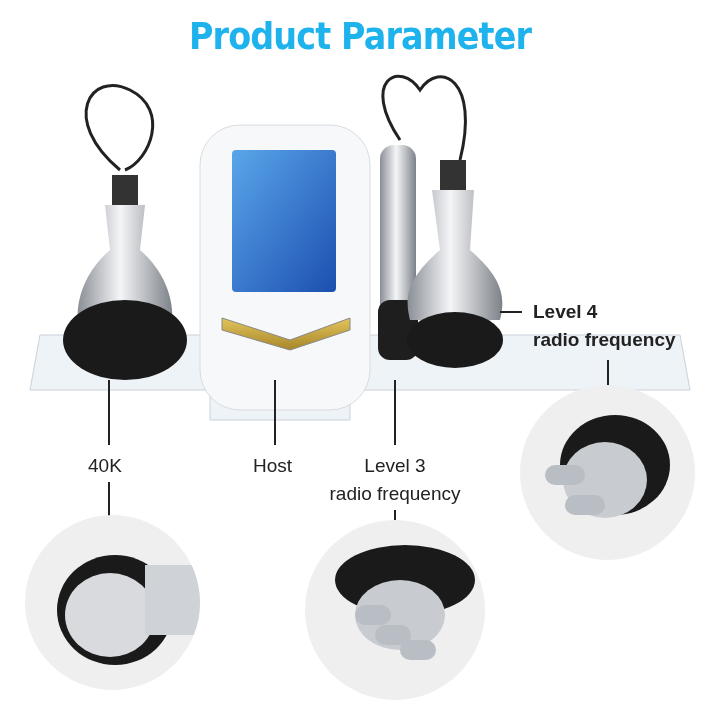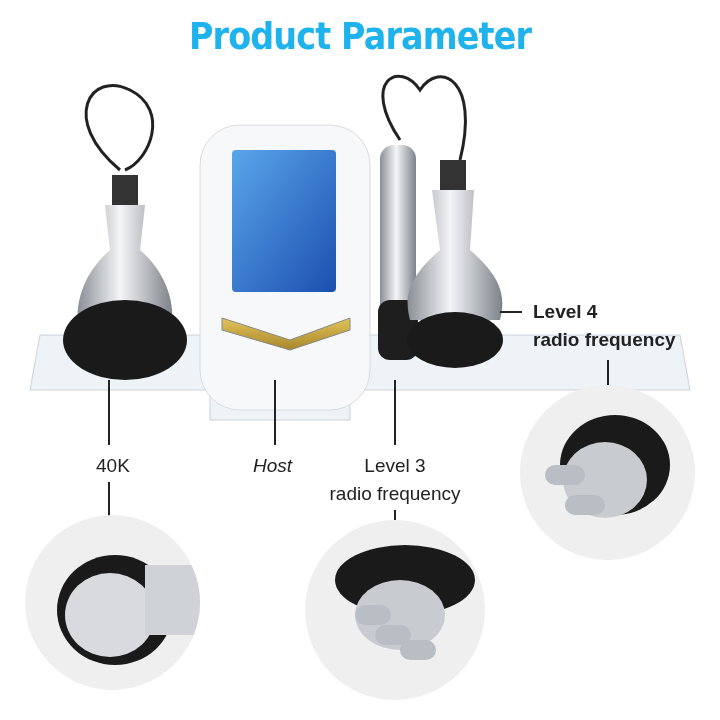--- a/index.html
+++ b/index.html
@@ -57,22 +57,22 @@
 <div class="label" style="left:533px;top:298px;font-weight:bold;">
   <div>Level 4</div>
   <div>radio frequency</div>
 </div>
 <div class="line" style="left:607px;top:360px;width:2px;height:40px;"></div>
 
 <div class="line" style="left:108px;top:380px;width:2px;height:65px;"></div>
 <div class="line" style="left:274px;top:380px;width:2px;height:65px;"></div>
 <div class="line" style="left:394px;top:380px;width:2px;height:65px;"></div>
 
-<div class="label" style="left:96px;top:452px;text-align:center;">40K</div>
-<div class="label" style="left:253px;top:452px;font-style:italic;">Host</div>
+<div class="label" style="left:88px;top:452px;text-align:center;">40K</div>
+<div class="label" style="left:253px;top:452px;">Host</div>
 <div class="label" style="left:320px;top:452px;text-align:center;width:150px;">
   <div>Level 3</div>
   <div>radio frequency</div>
 </div>
 
 <div class="line" style="left:108px;top:482px;width:2px;height:36px;"></div>
 <div class="line" style="left:394px;top:510px;width:2px;height:20px;"></div>
 
 <div class="circle" style="left:25px;top:515px;width:175px;height:175px;">
   <svg width="175" height="175">

